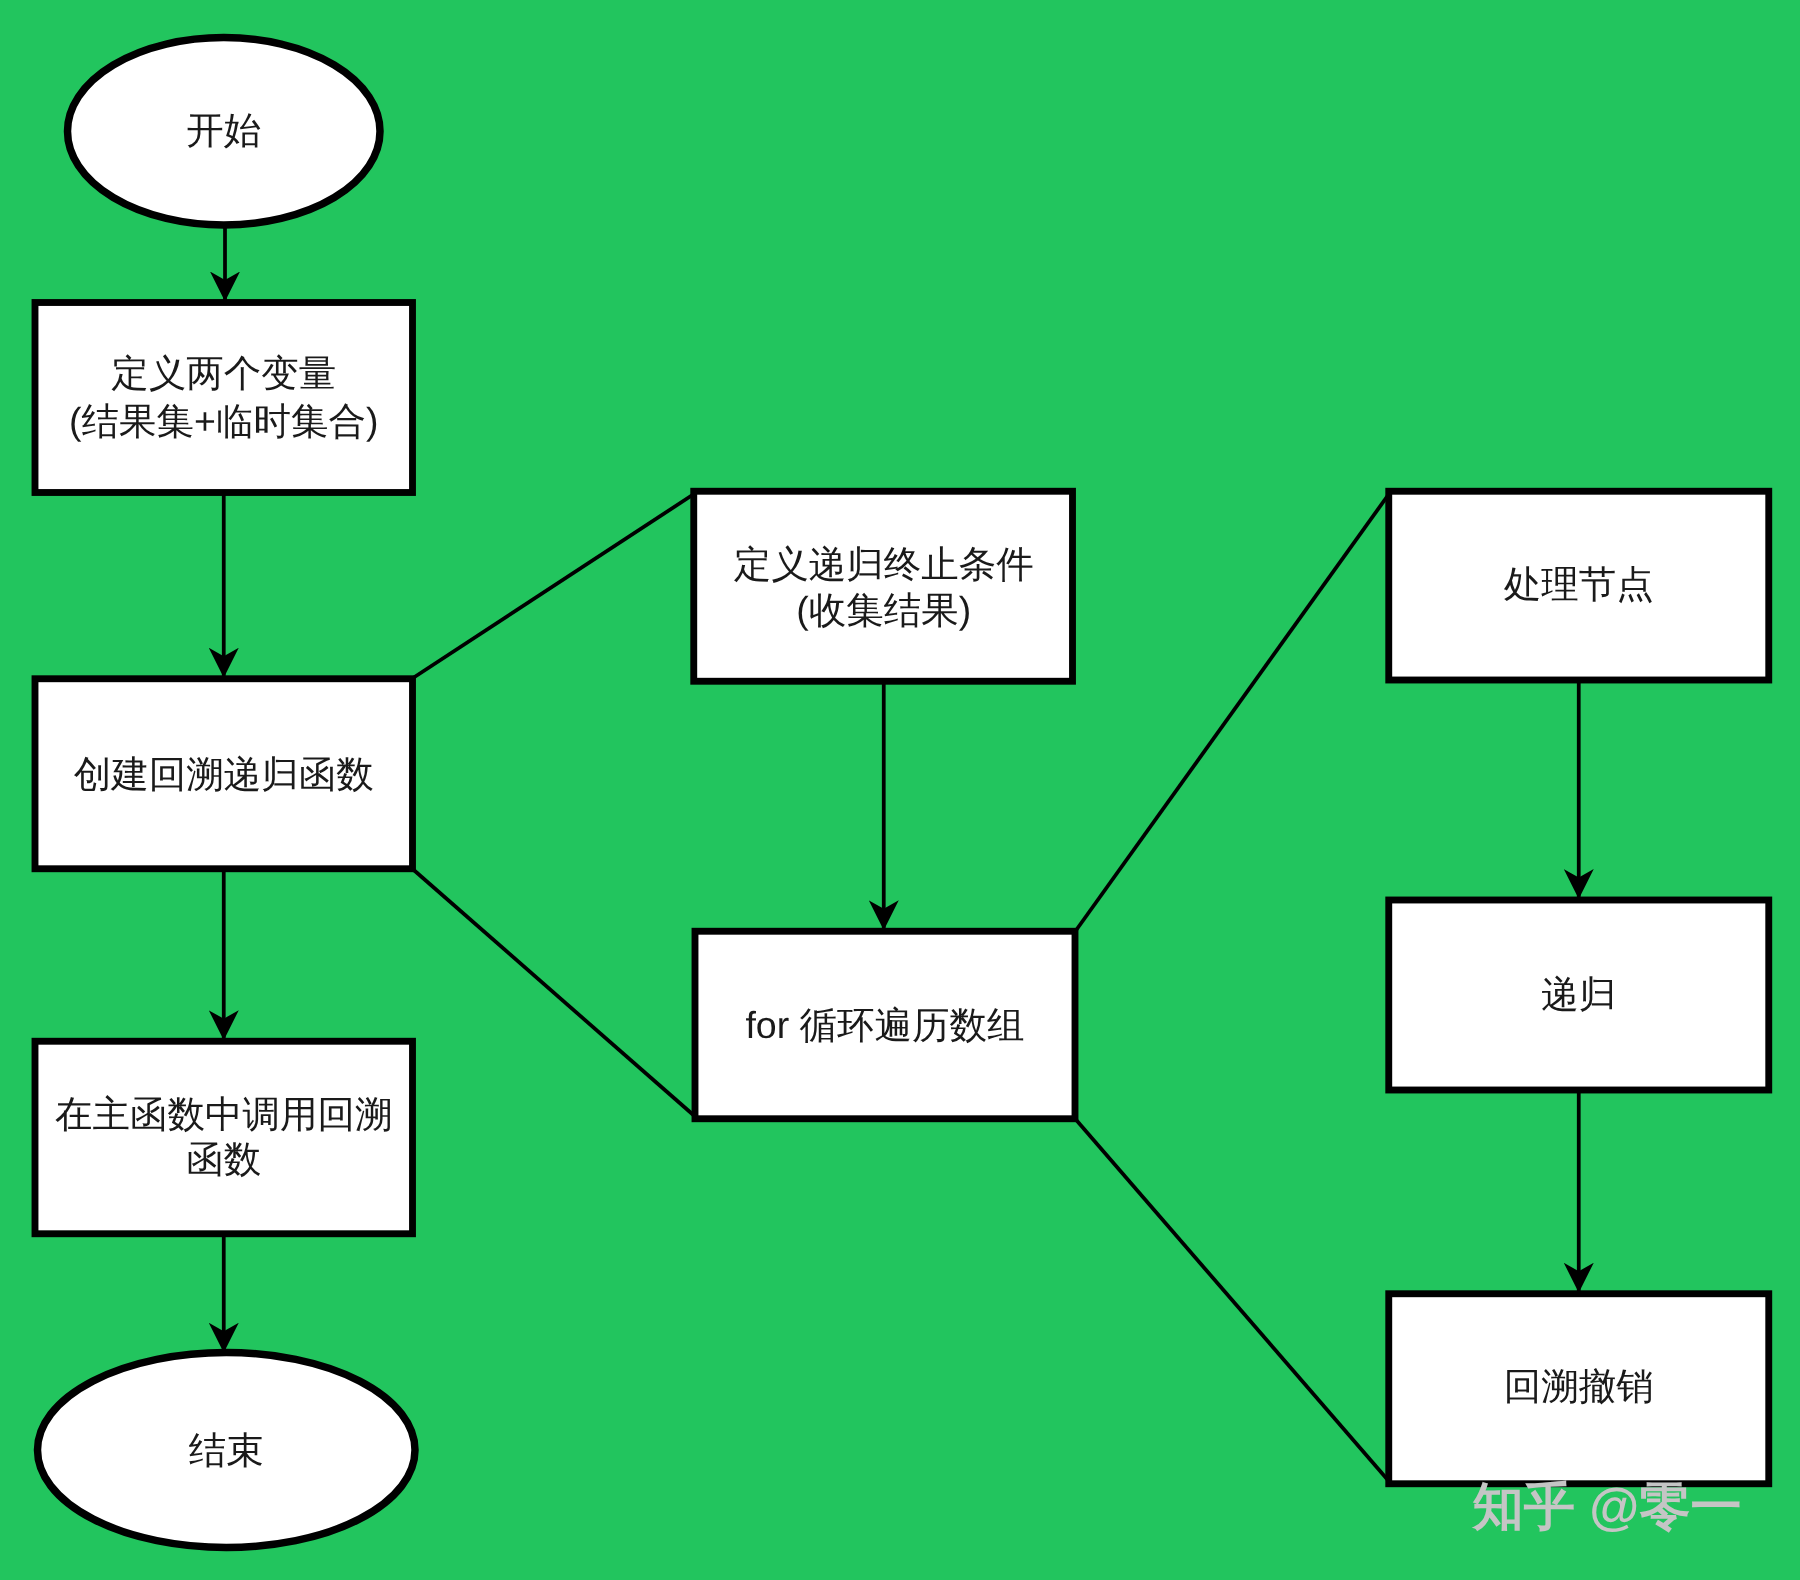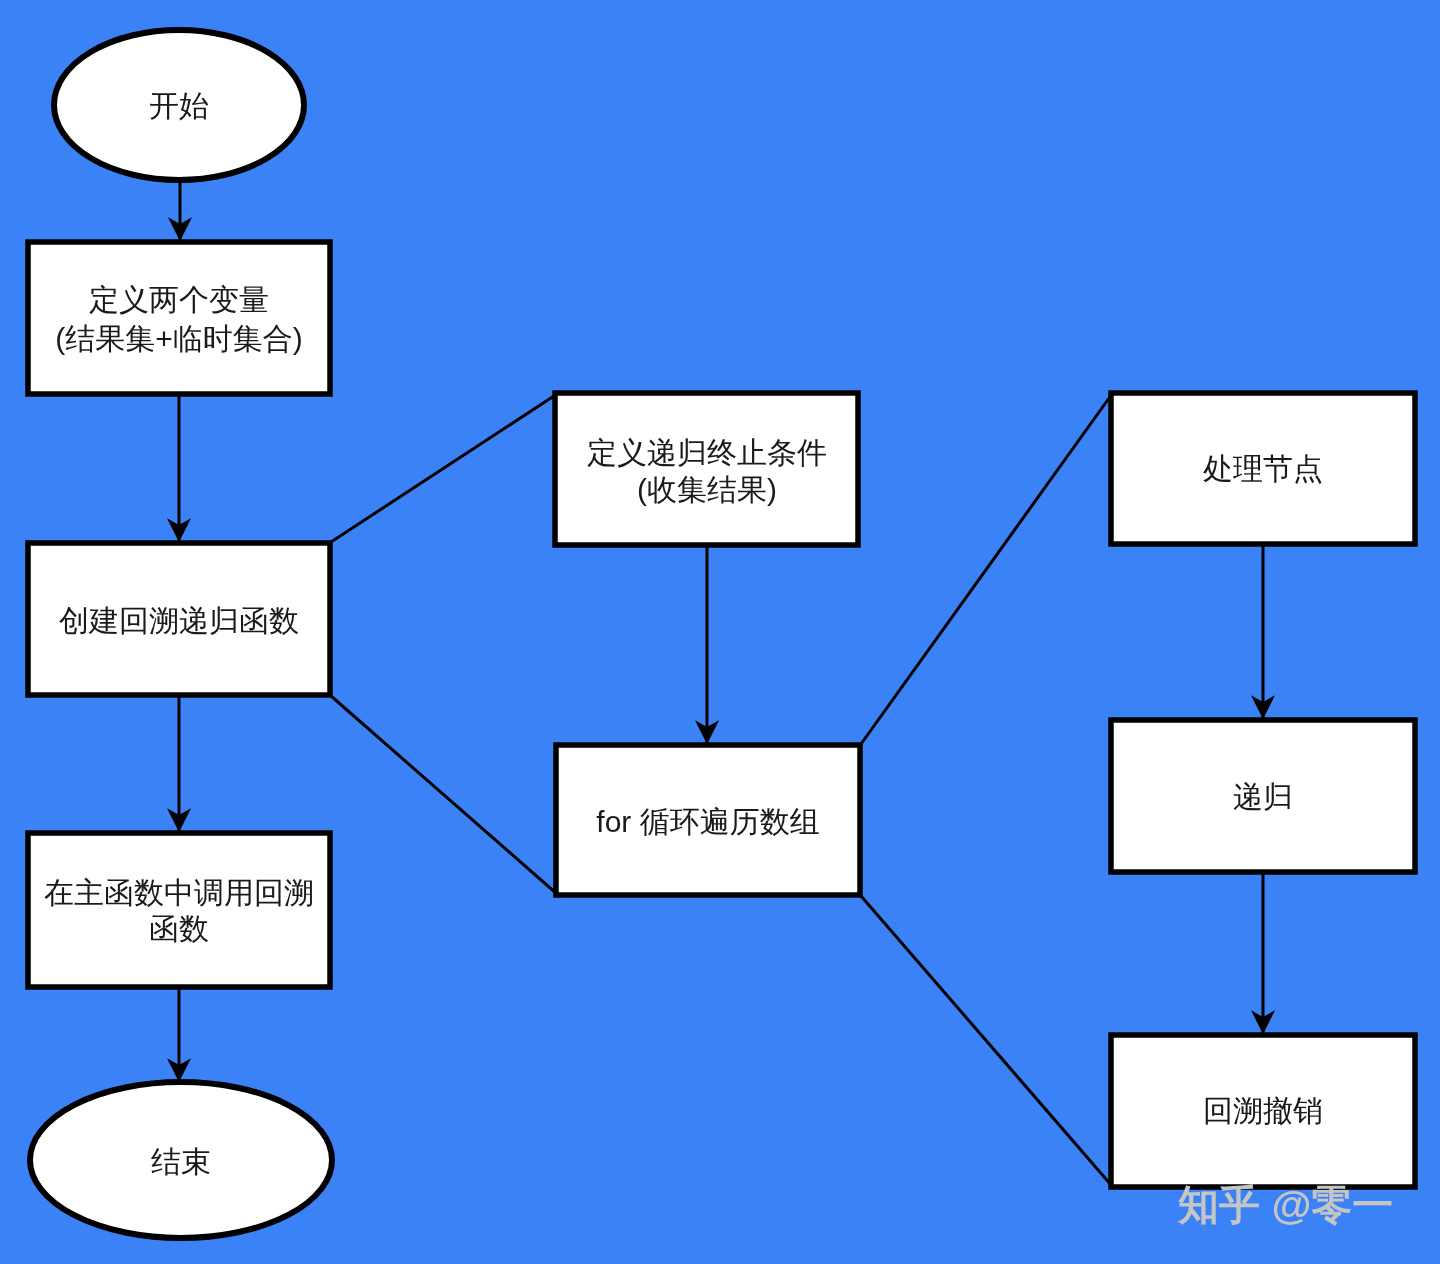--- a/index.html
+++ b/index.html
@@ -5,21 +5,21 @@
   html, body {
     margin: 0;
     padding: 0;
     background: #ffffff;
     font-family: "Liberation Sans", "DejaVu Sans", sans-serif;
   }
   .canvas {
     position: relative;
     width: 1440px;
     height: 1264px;
-    background: #3b82f6;
+    background: #22c55e;
     overflow: hidden;
   }
   svg text {
     font-family: "Liberation Sans", "DejaVu Sans", sans-serif;
     font-size: 30px;
     fill: #1a1a1a;
     text-anchor: middle;
     dominant-baseline: central;
   }
   svg text.watermark {

